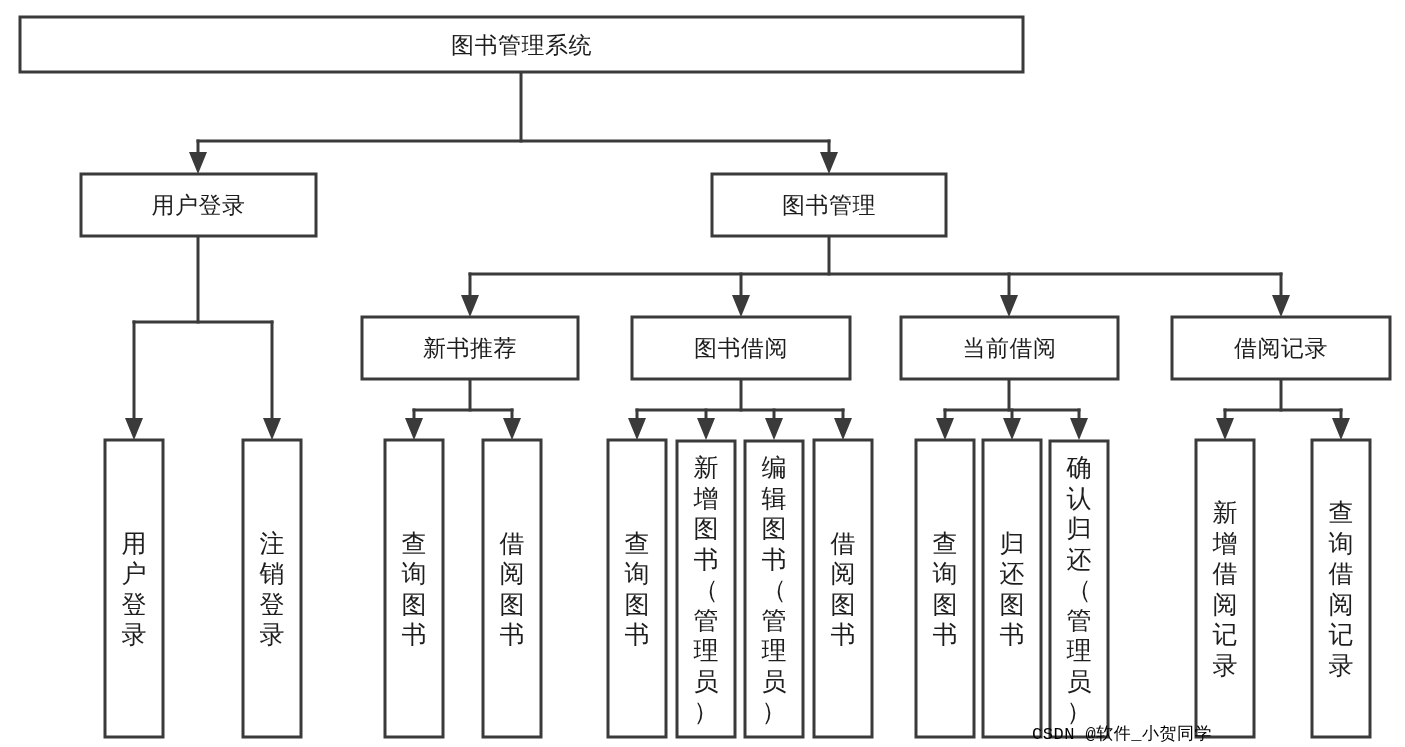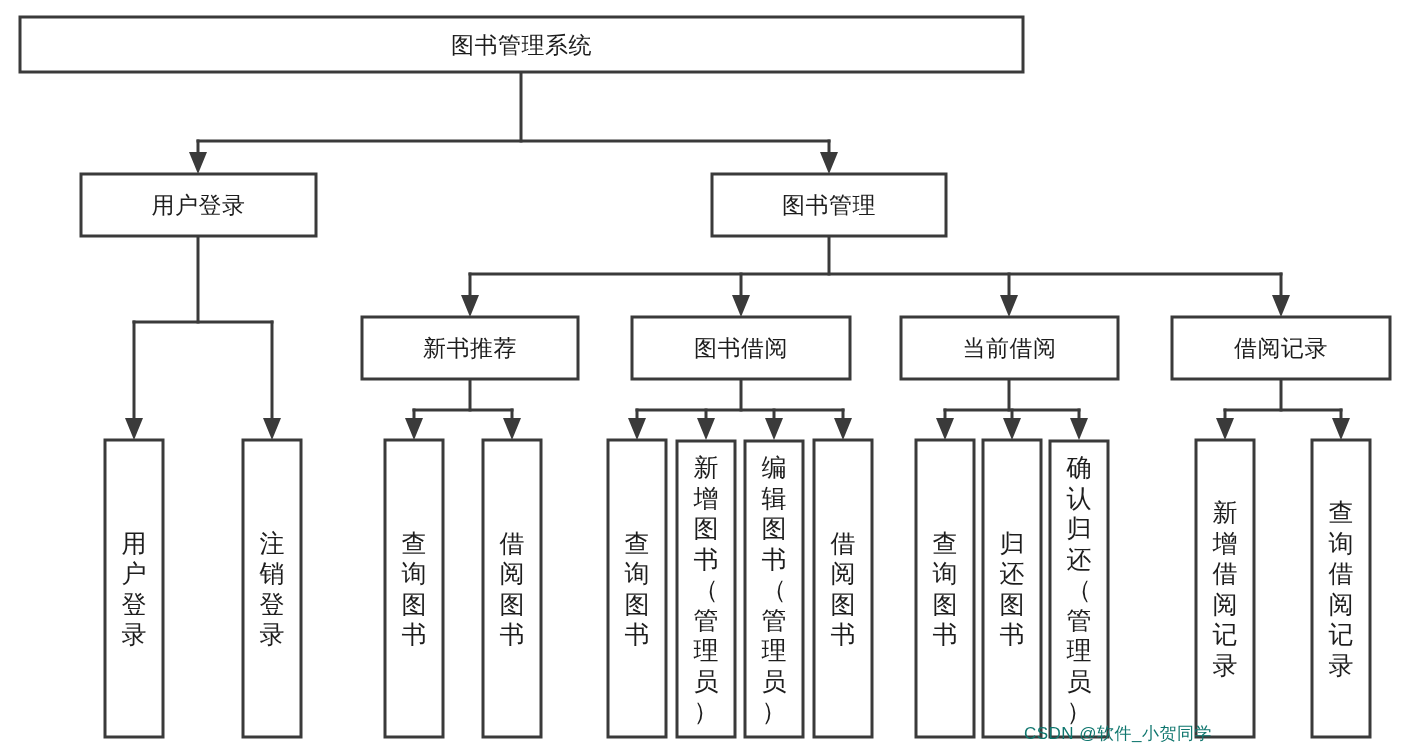--- a/index.html
+++ b/index.html
@@ -53,23 +53,23 @@
     font-family: "DejaVu Sans", "Liberation Sans", sans-serif;
     font-size: 25px;
     fill: #1d1d1d;
     text-anchor: middle;
     dominant-baseline: central;
   }
   .watermark {
     position: absolute;
     right: 8px;
     bottom: 6px;
-    font-family: Liberation Sans, sans-serif;
+    font-family: Liberation Mono, monospace;
     font-size: 17px;
-    color: #0f766e;
+    color: #000000;
     letter-spacing: 0.5px;
     white-space: nowrap;
     user-select: none;
   }
 </style>
 </head>
 <body>
 
 <div id="diagram-root">
   <svg id="tree" viewBox="0 0 1405 747">

